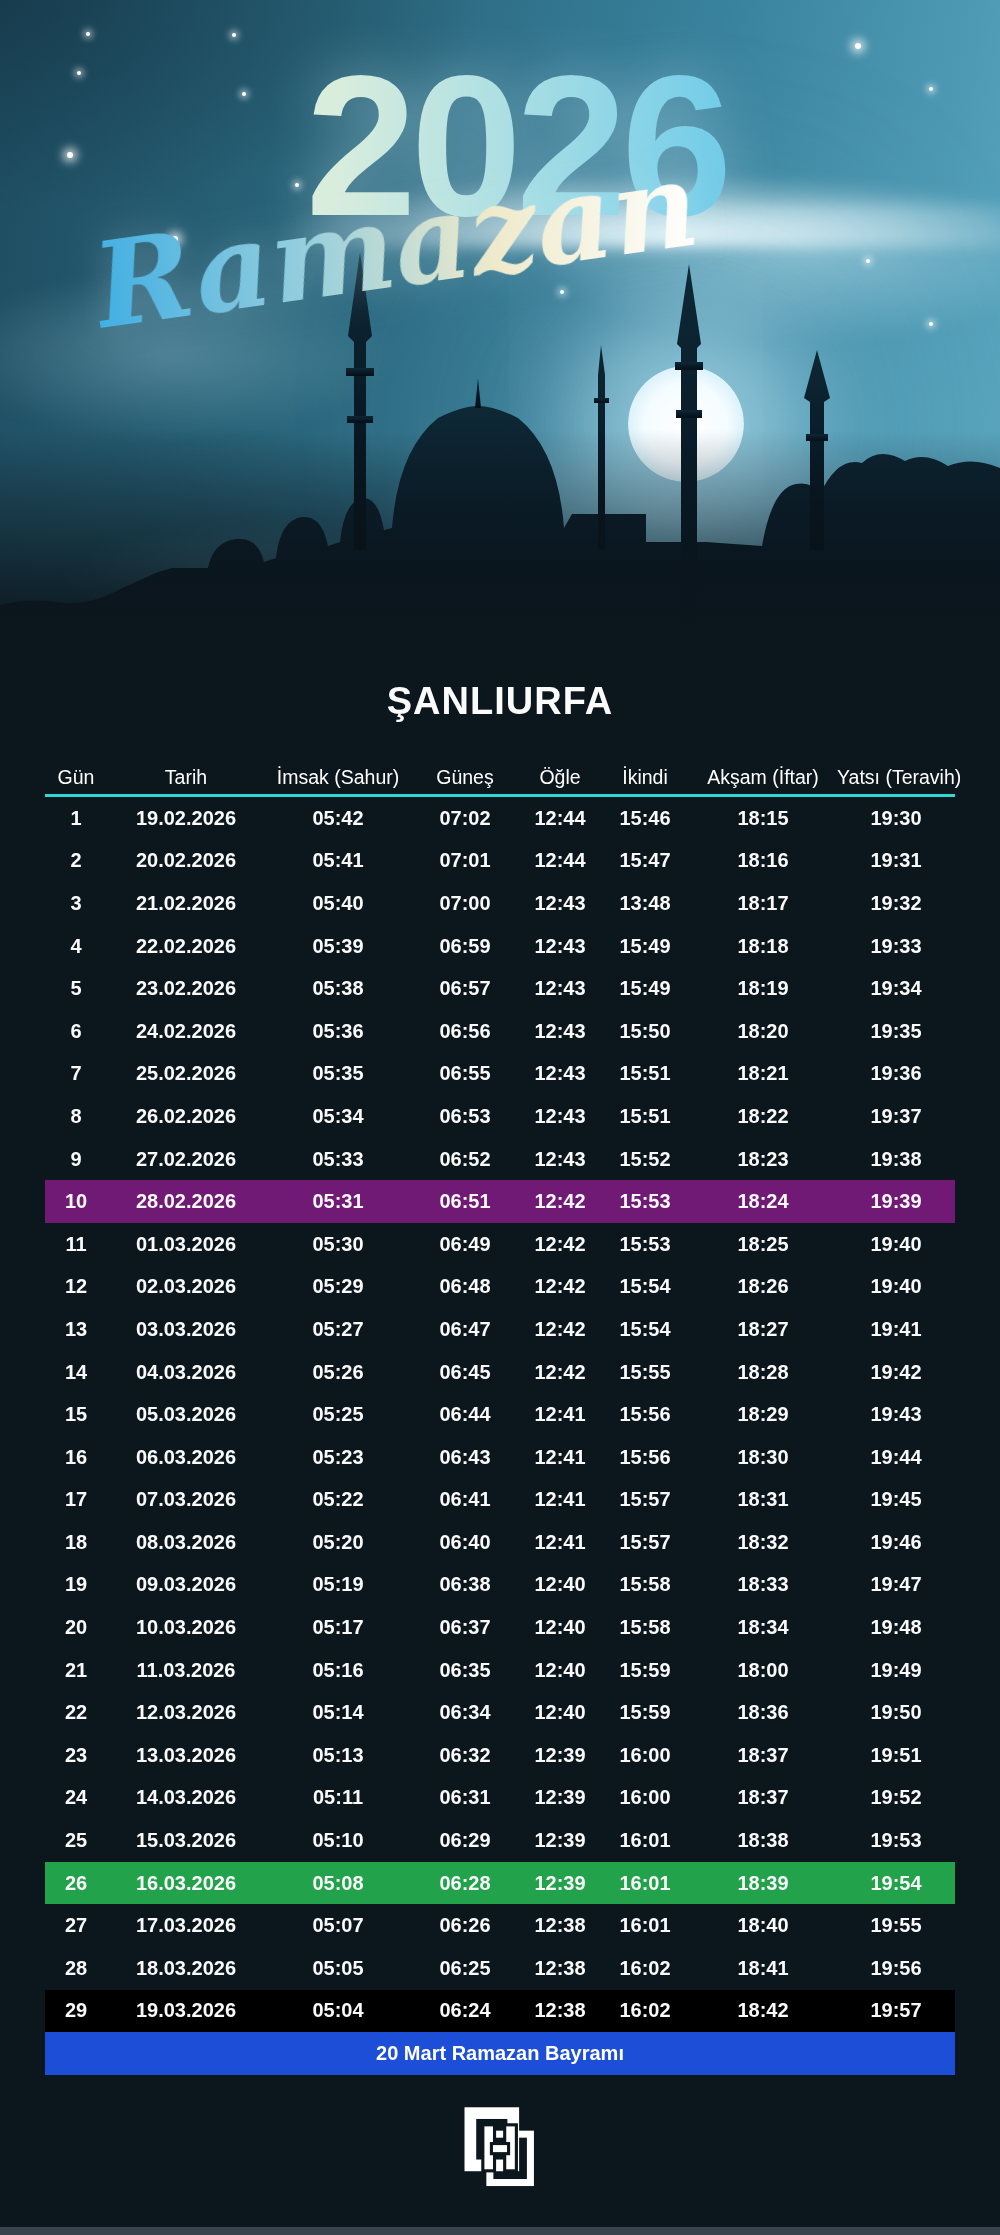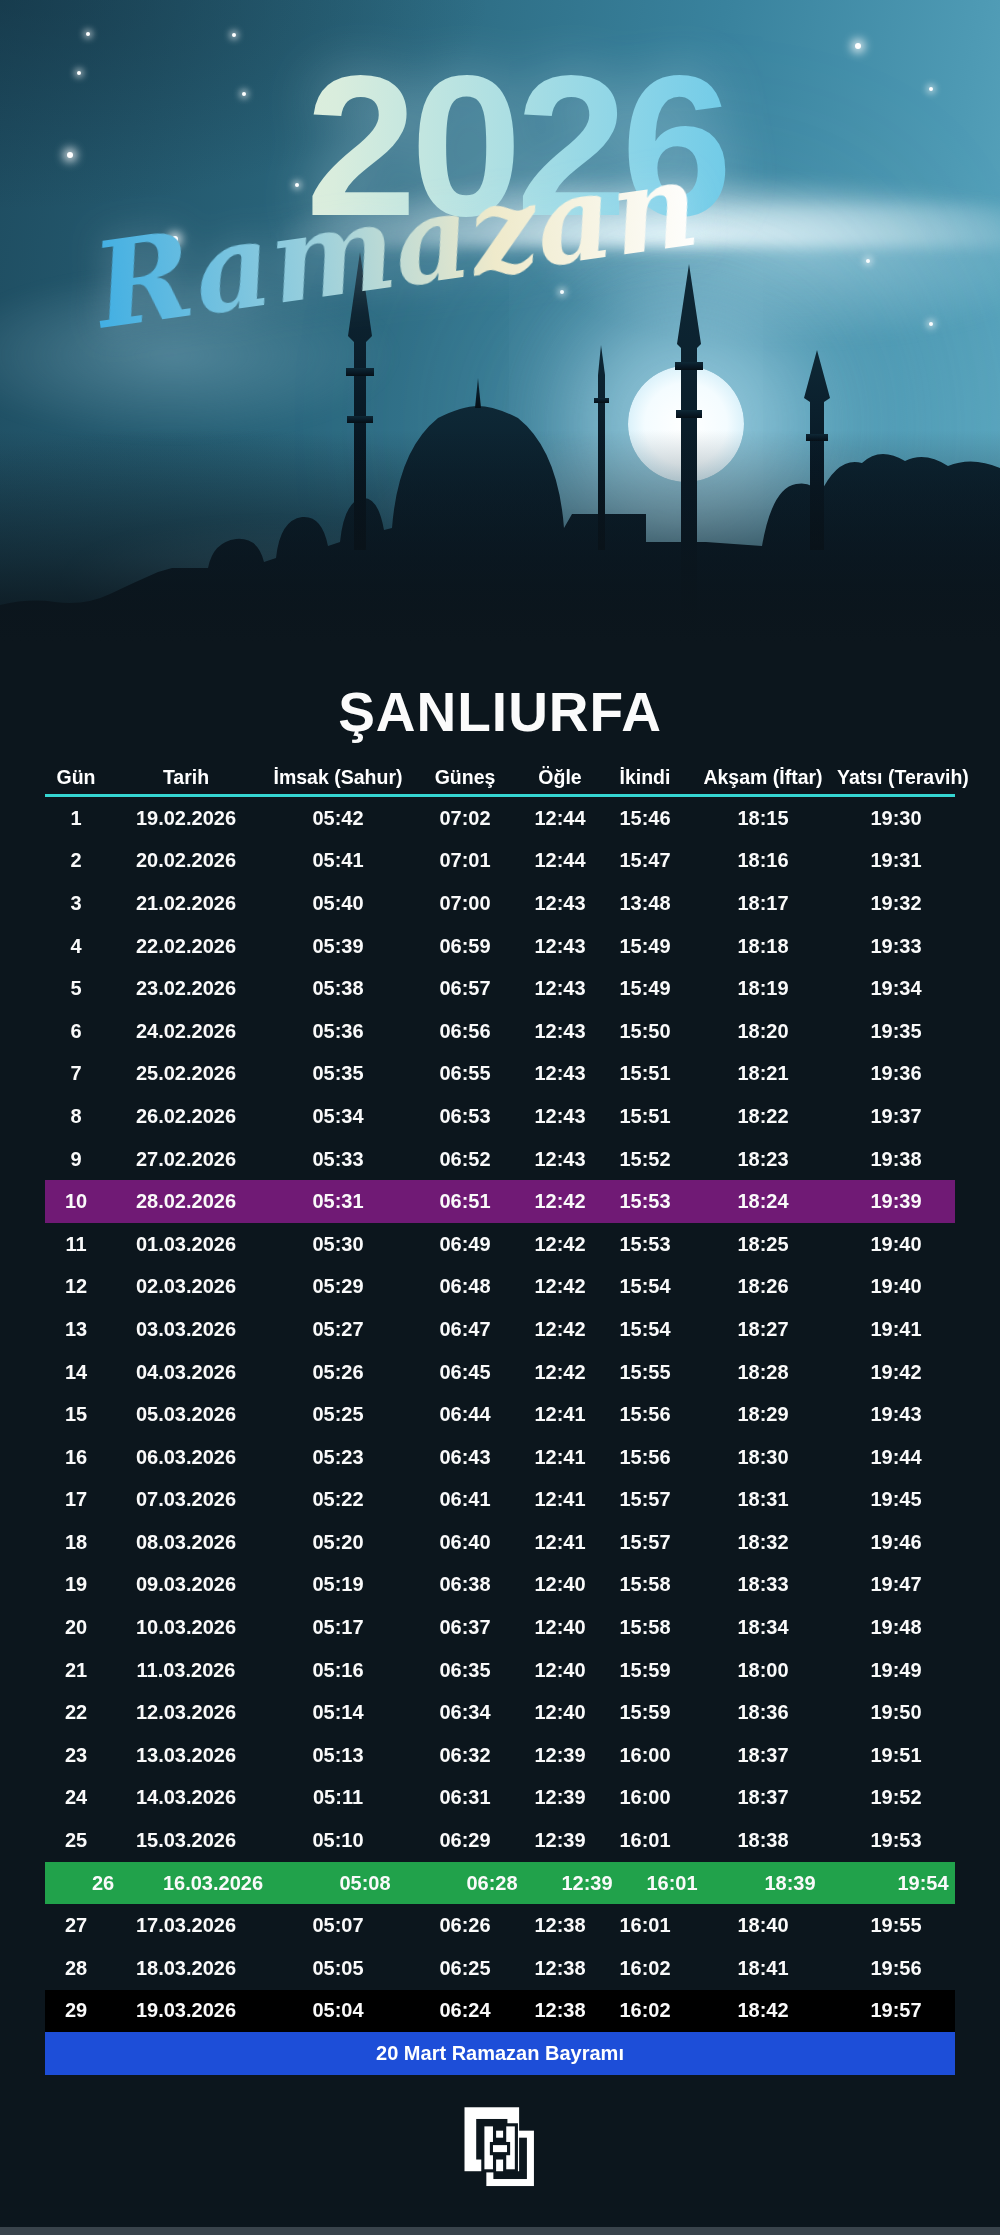--- a/index.html
+++ b/index.html
@@ -47,29 +47,29 @@
         color:#CBE6E2;-webkit-text-fill-color:transparent;
         background:linear-gradient(94deg,#3FAEE3 0%,#93CDDD 34%,#EFEACB 66%,#FFFFFF 100%);
         -webkit-background-clip:text;background-clip:text;
         filter:drop-shadow(0 0 18px rgba(220,245,255,.25));}
   .subtitle{position:absolute;left:484px;top:292px;
         font-weight:300;font-size:62px;line-height:1;letter-spacing:3px;
         color:#E2F2F8;opacity:.92;}
 
   
   .city{position:absolute;left:0;top:680px;width:1000px;margin:0;text-align:center;
-        font-size:55px;font-weight:700;letter-spacing:1px;color:#FBFBFB;}
+        font-size:38px;font-weight:700;letter-spacing:1px;color:#FBFBFB;}
   .ptable{position:absolute;left:45px;top:762px;width:910px;}
   .thead,.tr{display:grid;grid-template-columns:62px 158px 146px 108px 82px 88px 148px 118px;
         align-items:center;text-align:center;}
   .thead{height:30px;border-bottom:3px solid #35D6D2;padding-bottom:2px;}
-  .th{font-size:19.5px;font-weight:700;white-space:nowrap;color:#FFFFFF;}
+  .th{font-size:19.5px;font-weight:400;white-space:nowrap;color:#FFFFFF;}
   .tr{height:42.6px;font-size:20px;font-weight:700;color:#FAFAFA;}
   .tr.hl-orange{background:#701a75;}
-  .tr.hl-green{background:#21A24B;padding-left:27px;}
+  .tr.hl-green{background:#21A24B;}
   .tr.hl-blue{background:#000000;}
   .banner{height:43px;background:#1d4ed8;display:flex;align-items:center;justify-content:center;
         font-size:20px;font-weight:700;color:#FFFFFF;}
 
   
   .footer{position:absolute;left:0;top:2106px;width:1000px;text-align:center;}
   .bottom-strip{position:absolute;left:0;bottom:0;width:1000px;height:8px;background:#39434B;}
 </style>
 </head>
 <body>

